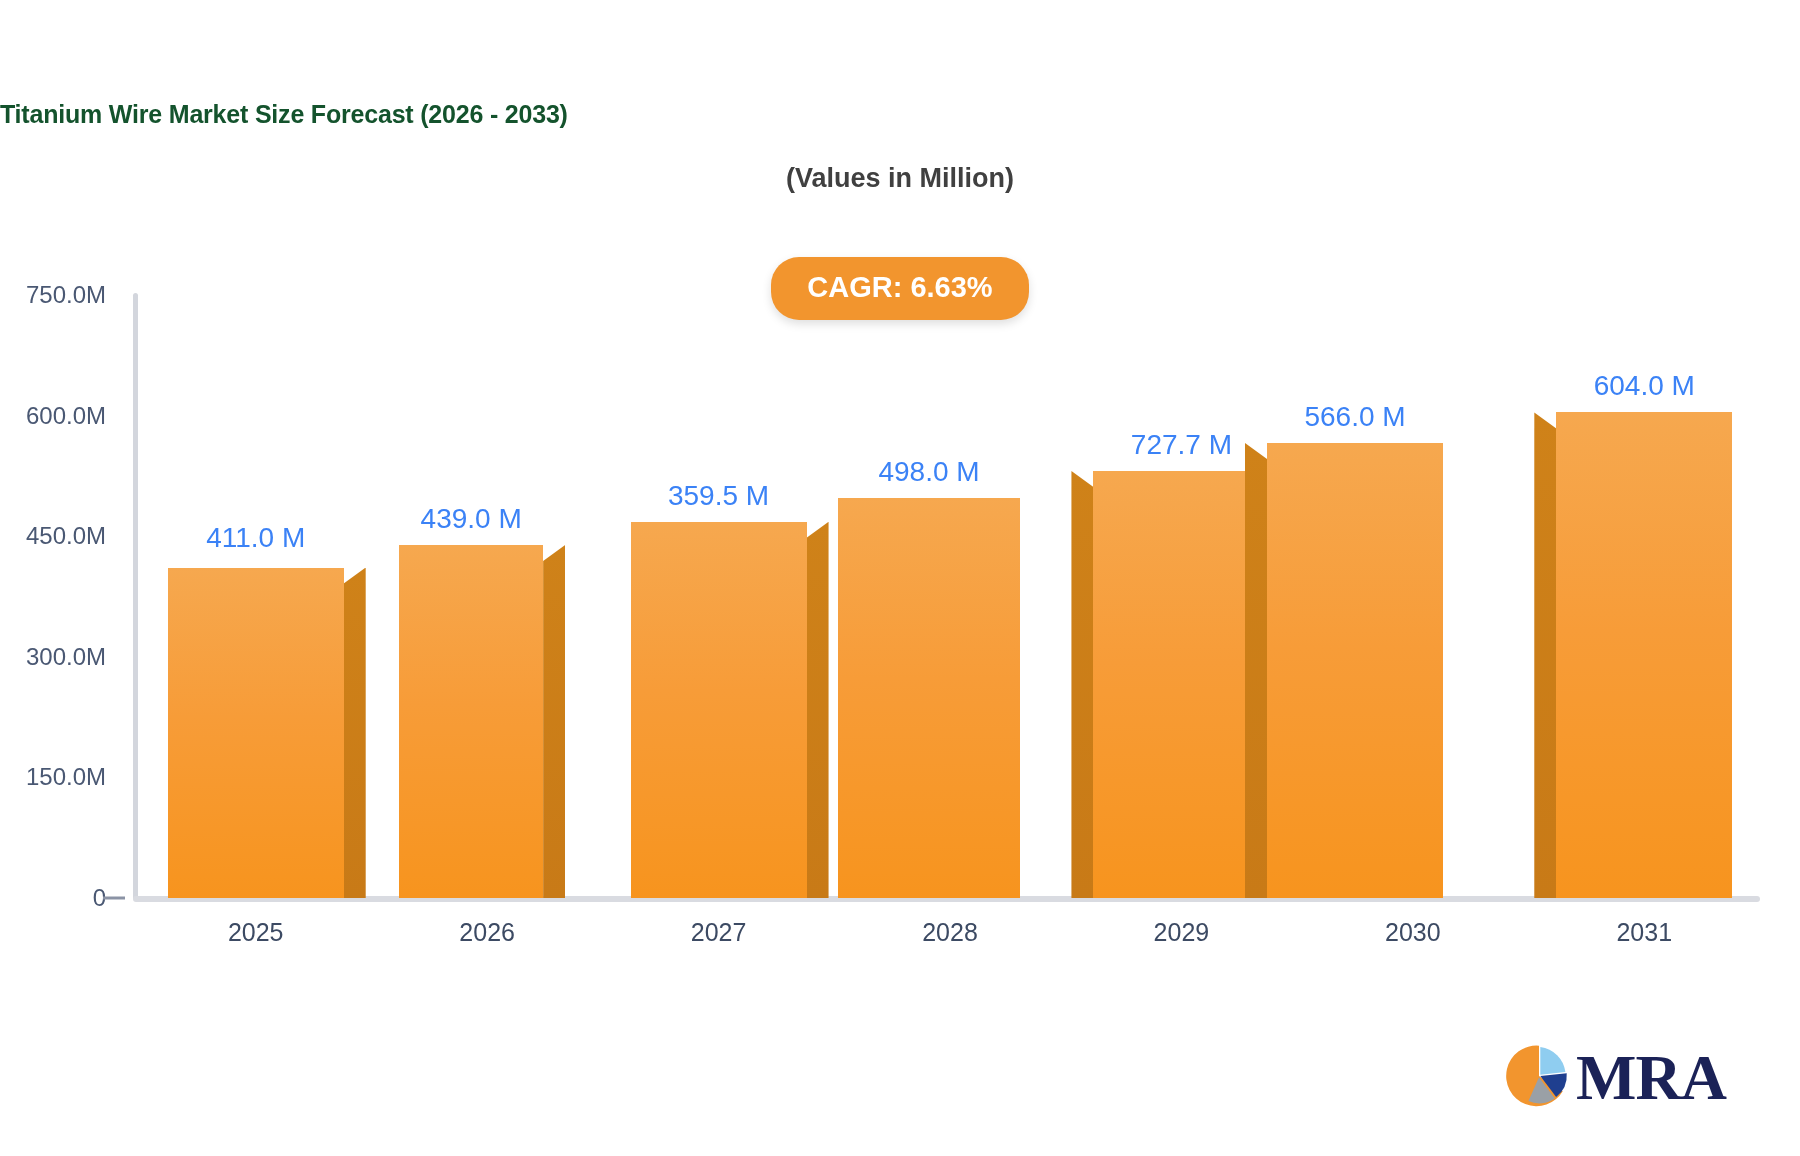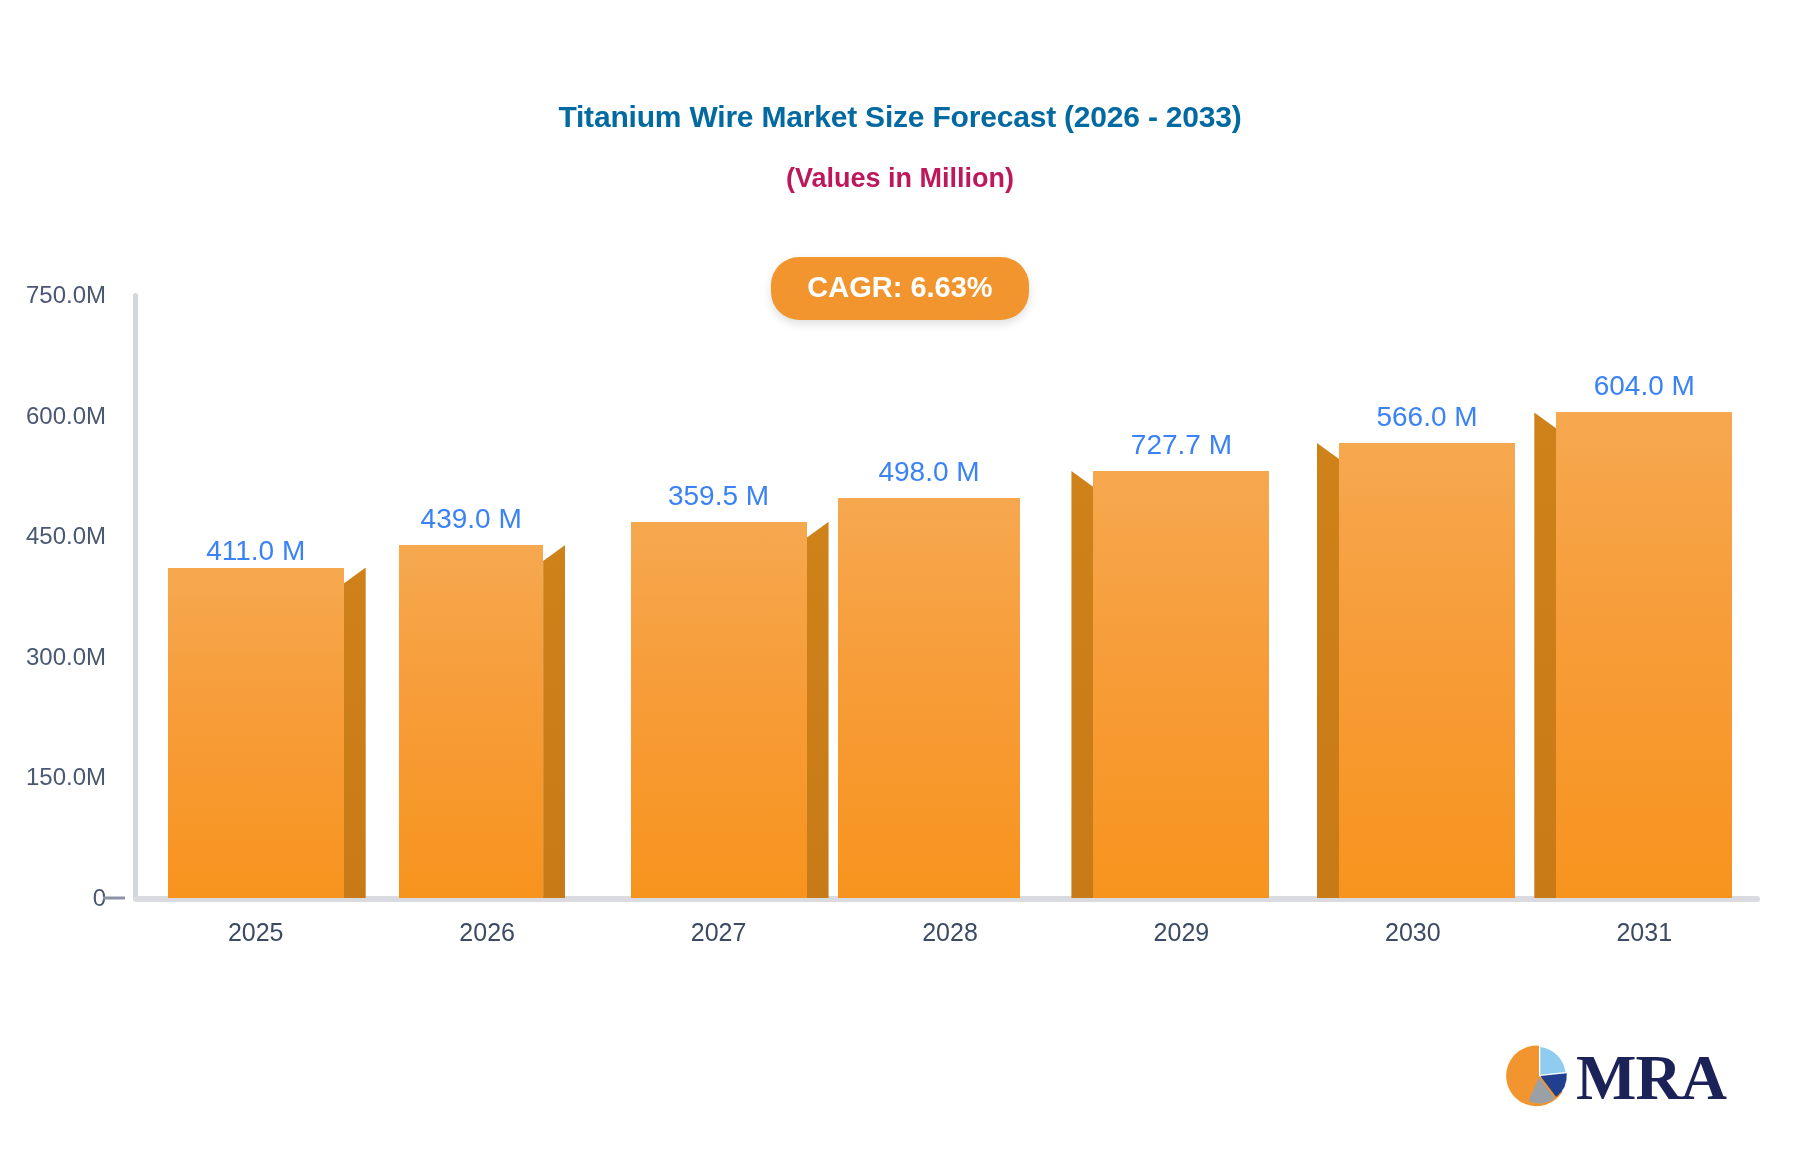--- a/index.html
+++ b/index.html
@@ -8,31 +8,31 @@
     background:#ffffff;
     font-family:"Liberation Sans", sans-serif;
     overflow:hidden;
     position:relative;
   }
   #stage{position:relative;width:1800px;height:1156px;}
 
   
   .title{
     position:absolute;left:0;right:0;top:100px;
-    text-align:center;
-    font-size:30px;font-weight:bold;
-    color:#0369a1;
+    text-align:left;
+    font-size:25px;font-weight:bold;
+    color:#14532d;
     letter-spacing:-0.2px;
     white-space:nowrap;
   }
   .subtitle{
     position:absolute;left:0;right:0;top:163px;
     text-align:center;
     font-size:27px;font-weight:bold;
-    color:#be185d;
+    color:#404040;
     white-space:nowrap;
   }
 
   
   .cagr-wrap{
     position:absolute;left:0;right:0;top:257px;
     text-align:center;
   }
   .cagr-badge{
     display:inline-block;
@@ -162,42 +162,42 @@
       <div class="xtick-label" style="left: 950px;">2028</div>
       <div class="xtick-label" style="left: 1181.43px;">2029</div>
       <div class="xtick-label" style="left: 1412.86px;">2030</div>
       <div class="xtick-label" style="left: 1644.29px;">2031</div>
     </div>
 
   <div id="plot">
       <div class="bar-group" style="left: 27.7143px; width: 176px; height: 330.444px;">
         <div class="bar-face"></div>
         <div class="bar-side right"></div>
-        <div class="bar-label" style="bottom: 331px; text-align: center;">411.0 M</div>
+        <div class="bar-label" style="bottom: 344px; text-align: center;">411.0 M</div>
       </div>
       <div class="bar-group" style="left: 259.143px; width: 144px; height: 352.956px;">
         <div class="bar-face"></div>
         <div class="bar-side right"></div>
         <div class="bar-label" style="bottom: 362.956px;">439.0 M</div>
       </div>
       <div class="bar-group" style="left: 490.571px; width: 176px; height: 376.272px;">
         <div class="bar-face"></div>
         <div class="bar-side right"></div>
         <div class="bar-label" style="bottom: 386.272px;">359.5 M</div>
       </div>
       <div class="bar-group" style="left: 698px; width: 182px; height: 400.392px; text-decoration: underline;">
         <div class="bar-face"></div>
         <div class="bar-label" style="bottom: 410.392px;">498.0 M</div>
       </div>
       <div class="bar-group" style="left: 953.429px; width: 176px; height: 426.924px;">
         <div class="bar-face"></div>
         <div class="bar-side left"></div>
         <div class="bar-label" style="bottom: 436.924px;">727.7 M</div>
       </div>
-      <div class="bar-group" style="left: 1199px; width: 176px; height: 455.064px;">
+      <div class="bar-group" style="left: 1127px; width: 176px; height: 455.064px;">
         <div class="bar-face"></div>
         <div class="bar-side left"></div>
         <div class="bar-label" style="bottom: 465.064px;">566.0 M</div>
       </div>
       <div class="bar-group" style="left: 1416.29px; width: 176px; height: 485.616px;">
         <div class="bar-face"></div>
         <div class="bar-side left"></div>
         <div class="bar-label" style="bottom: 495.616px;">604.0 M</div>
       </div>
     </div>

